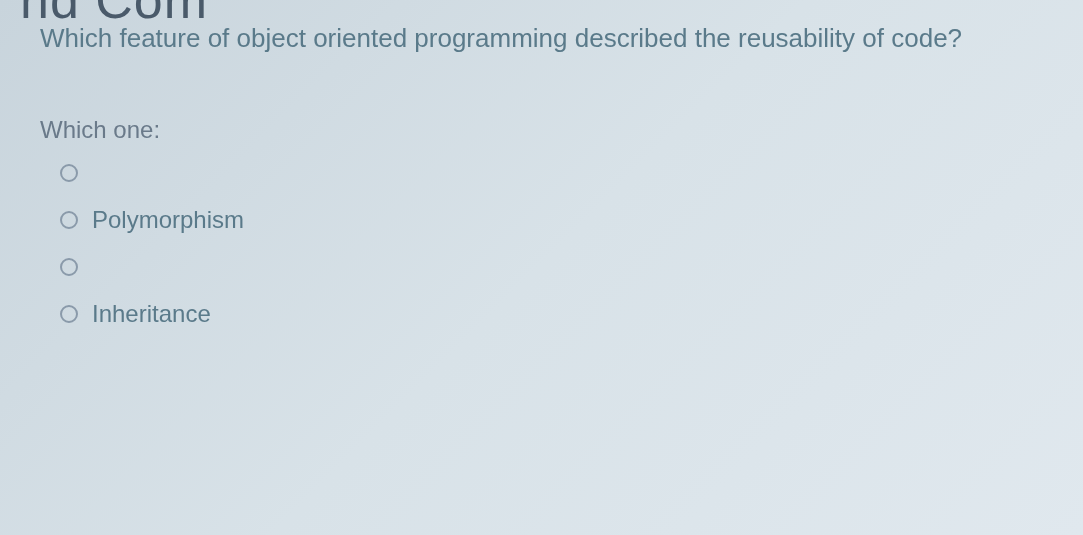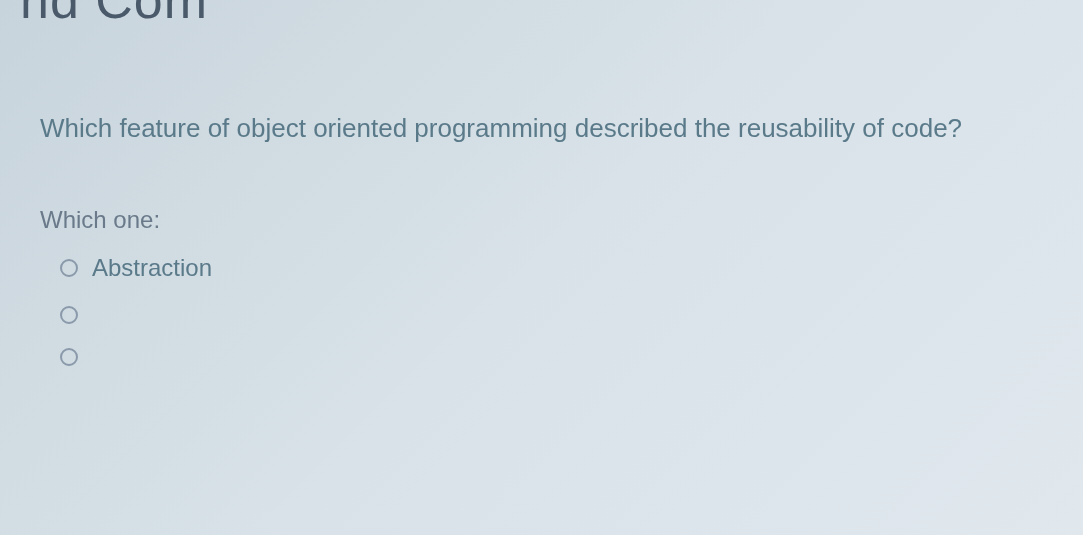--- a/index.html
+++ b/index.html
@@ -19,21 +19,20 @@
     .page-header-fragment {
       position: absolute;
       top: -30px;
       left: 20px;
       font-size: 52px;
       font-weight: 400;
       color: #4a5a6a;
       letter-spacing: 1px;
     }
     .question-text {
-      margin-top: 90px;
       font-size: 26px;
       color: #5a7a8a;
       font-weight: 500;
       line-height: 1.4;
     }
     .select-label {
       margin-top: 60px;
       font-size: 24px;
       color: #6a7a8a;
       font-weight: 400;
@@ -67,21 +66,25 @@
 
 <div class="page-header-fragment">nd Com</div>
 
 <div class="question-text">Which feature of object oriented programming described the reusability of code?</div>
 
 <div class="select-label">Which one:</div>
 
 <div class="options-list">
   <div class="option-row">
     <div class="radio-circle"></div>
-    <div class="option-label">Abstraction</div>
+  </div>
+  <div class="option-row">
+    <div class="radio-circle"></div>
+    <div class="option-label">Polymorphism</div>
   </div>
   <div class="option-row">
     <div class="radio-circle"></div>
   </div>
   <div class="option-row">
     <div class="radio-circle"></div>
+    <div class="option-label">Inheritance</div>
   </div>
 </div>
 
 </body></html>

